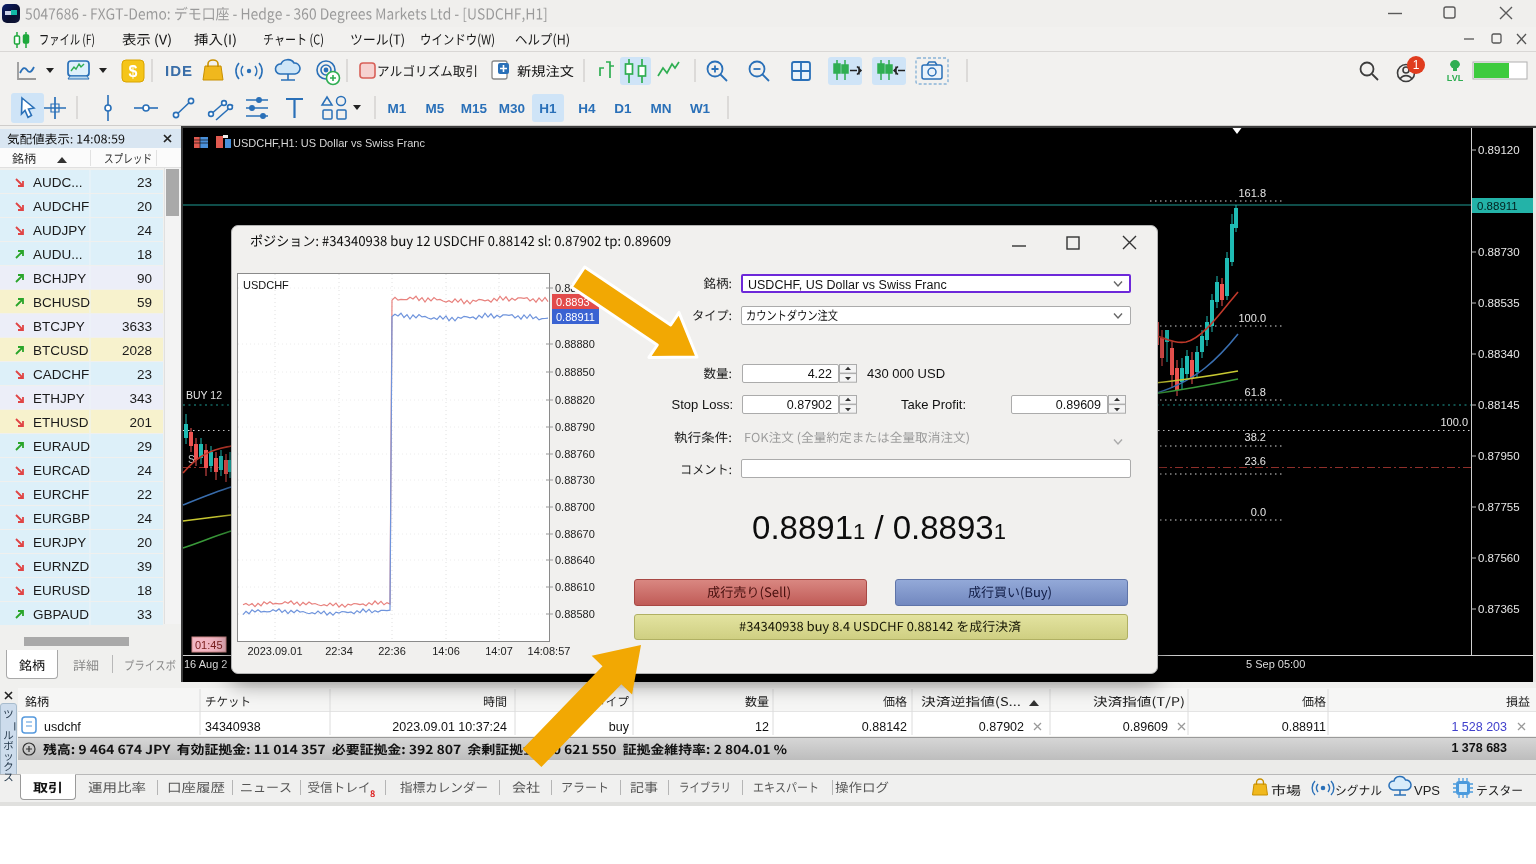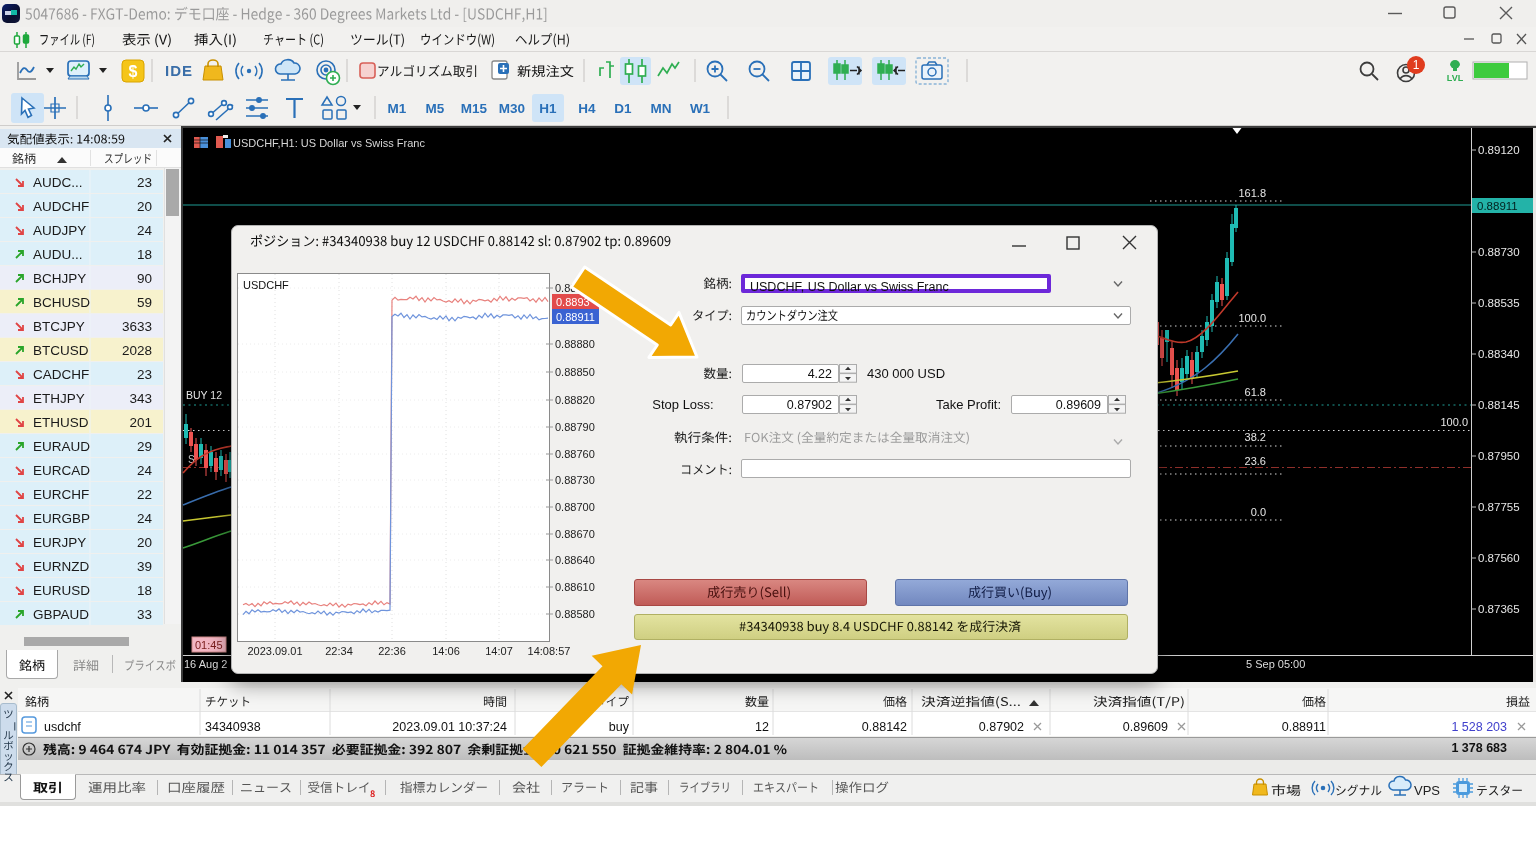--- a/index.html
+++ b/index.html
@@ -504,21 +504,21 @@
         <rect x="315" y="36" width="47" height="15" fill="#3a63d2"></rect>
         <text x="319" y="48" font-size="11" fill="#fff" font-family="Liberation Sans">0.88911</text>
         <text x="6" y="16" font-size="11" fill="#111" font-family="Liberation Sans">USDCHF</text>
         <text x="38" y="382" text-anchor="middle" font-size="11" fill="#222" font-family="Liberation Sans">2023.09.01</text>
         <text x="102" y="382" text-anchor="middle" font-size="11" fill="#222" font-family="Liberation Sans">22:34</text>
         <text x="155" y="382" text-anchor="middle" font-size="11" fill="#222" font-family="Liberation Sans">22:36</text>
         <text x="209" y="382" text-anchor="middle" font-size="11" fill="#222" font-family="Liberation Sans">14:06</text>
         <text x="262" y="382" text-anchor="middle" font-size="11" fill="#222" font-family="Liberation Sans">14:07</text>
         <text x="312" y="382" text-anchor="middle" font-size="11" fill="#222" font-family="Liberation Sans">14:08:57</text>
       </svg>
-      <div class="abs" style="left:509px;top:48px;width:310px;height:19px;background:#fff;border:4px solid #6d28d9;border-radius:2px">
+      <div class="abs" style="left:509px;top:48px;width:390px;height:19px;background:#fff;border:2px solid #6d28d9;border-radius:2px">
         <div class="lat" style="left:5px;top:2px;font-size:12.5px;color:#111">USDCHF, US Dollar vs Swiss Franc</div>
       </div>
       <svg class="abs" style="left:880;top:54" width="12" height="8">
         <path d="M2 1.5 L6 6 L10 1.5" stroke="#666" stroke-width="1.4" fill="none"></path>
       </svg>
       <div class="abs" style="left:509px;top:80px;width:390px;height:19px;background:#fff;border:1px solid #ababab;border-radius:2px"></div>
       <svg class="abs" style="left:880;top:86" width="12" height="8">
         <path d="M2 1.5 L6 6 L10 1.5" stroke="#666" stroke-width="1.4" fill="none"></path>
       </svg>
       <div class="abs" style="left:510px;top:138px;width:97px;height:19px;background:#fff;border:1px solid #ababab;border-radius:2px">
@@ -533,35 +533,36 @@
       <div class="lat" style="left:635px;top:140px;font-size:13px;color:#111">430 000 USD</div>
       <div class="abs" style="left:510px;top:169px;width:97px;height:19px;background:#fff;border:1px solid #ababab;border-radius:2px">
         <div class="lat" style="right:6px;top:2px;font-size:12.5px;color:#111">0.87902</div>
       </div>
       <svg class="abs" style="left:607;top:169" width="18" height="19" viewBox="0 0 18 19">
         <rect x="0.5" y="0.5" width="17" height="8.6" fill="#f4f4f4" stroke="#ababab"></rect>
         <rect x="0.5" y="9.6" width="17" height="8.6" fill="#f4f4f4" stroke="#ababab"></rect>
         <path d="M6 6 l3 -3.2 3 3.2 z" fill="#333"></path>
         <path d="M6 13 l3 3.2 3 -3.2 z" fill="#333"></path>
       </svg>
-      <div class="lat" style="left:401px;top:171px;width:100px;font-size:13px;color:#111;text-align:center">Stop Loss:</div>
+      <div class="lat" style="left:401px;top:171px;width:100px;font-size:13px;color:#111;text-align:right">Stop Loss:</div>
       <div class="abs" style="left:779px;top:169px;width:97px;height:19px;background:#fff;border:1px solid #ababab;border-radius:2px">
         <div class="lat" style="right:6px;top:2px;font-size:12.5px;color:#111">0.89609</div>
       </div>
       <svg class="abs" style="left:876;top:169" width="18" height="19" viewBox="0 0 18 19">
         <rect x="0.5" y="0.5" width="17" height="8.6" fill="#f4f4f4" stroke="#ababab"></rect>
         <rect x="0.5" y="9.6" width="17" height="8.6" fill="#f4f4f4" stroke="#ababab"></rect>
         <path d="M6 6 l3 -3.2 3 3.2 z" fill="#333"></path>
         <path d="M6 13 l3 3.2 3 -3.2 z" fill="#333"></path>
       </svg>
-      <div class="lat" style="left:669px;top:171px;width:100px;font-size:13px;color:#111;text-align:right">Take Profit:</div>
+      <div class="lat" style="left:669px;top:171px;width:100px;font-size:13px;color:#111;">Take Profit:</div>
       <svg class="abs" style="left:880;top:212" width="12" height="8">
         <path d="M2 1.5 L6 6 L10 1.5" stroke="#aaa" stroke-width="1.4" fill="none"></path>
       </svg>
       <div class="abs" style="left:509px;top:233px;width:390px;height:19px;background:#fff;border:1px solid #ababab;border-radius:2px"></div>
+      <div class="lat" style="left:399px;top:283px;width:496px;text-align:center;font-size:33px;color:#0d0d0d">0.8891<span style="font-size:22px">1</span> / 0.8893<span style="font-size:22px">1</span></div>
       <div class="abs" style="left:402px;top:353px;width:233px;height:27px;border-radius:3px;background:linear-gradient(#d98781,#c05b57);border:1px solid #a84844"></div>
       <div class="abs" style="left:663px;top:353px;width:233px;height:27px;border-radius:3px;background:linear-gradient(#93a9d8,#7288bf);border:1px solid #5f74a8"></div>
       <div class="abs" style="left:402px;top:388px;width:494px;height:26px;border-radius:3px;background:linear-gradient(#e3e3a0,#cfcf82);border:1px solid #b0b063"></div>
     </div>
     <div class="abs" style="left:0;top:686px;width:1536px;height:120px;background:#f0f0ee"></div>
     <svg class="abs" style="left:3;top:690" width="12" height="12">
       <path d="M2 2 L9 9 M9 2 L2 9" stroke="#222" stroke-width="1.6"></path>
     </svg>
     <div class="abs" style="left:0px;top:703px;width:17px;height:95px;background:#cddcec;border:1px solid #a8bccd;border-radius:3px 3px 0 0"></div>
     <div class="abs" style="left:18px;top:688px;width:1518px;height:24px;background:#f6f6f5;border-bottom:1px solid #e4e4e4"></div>

